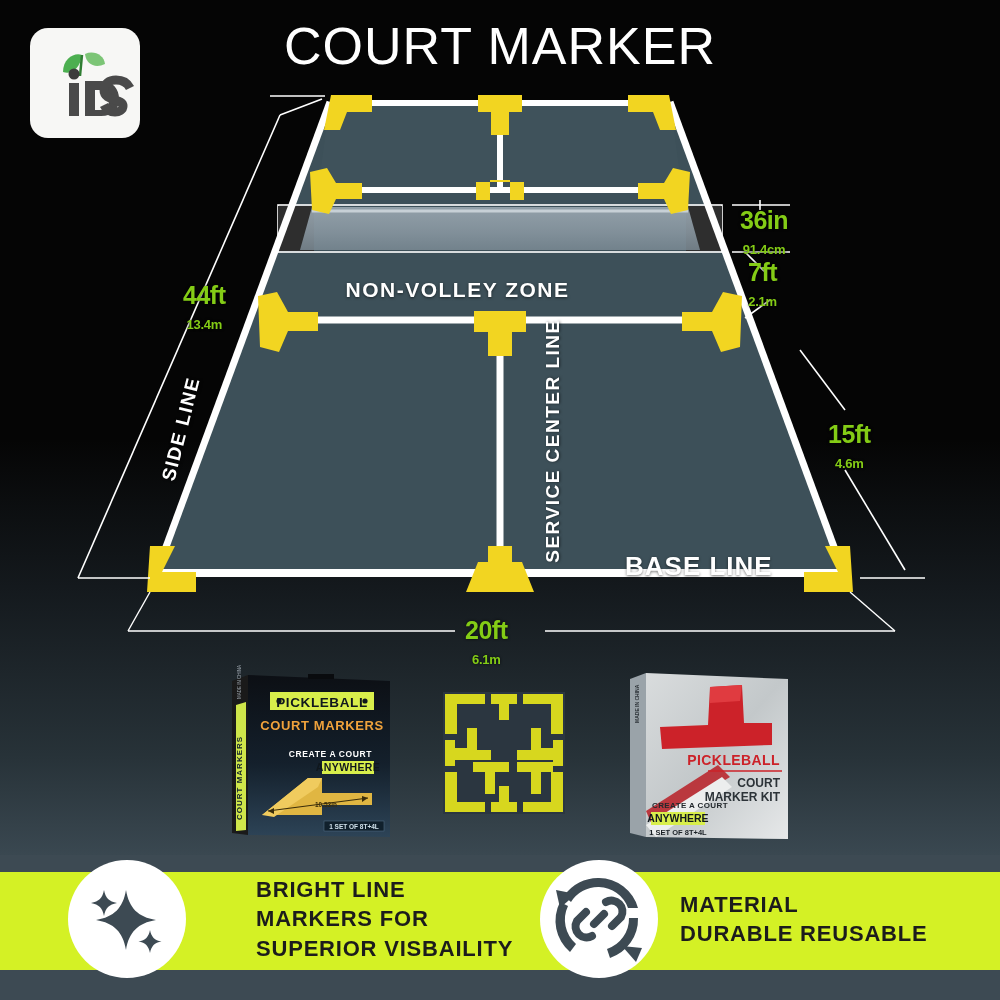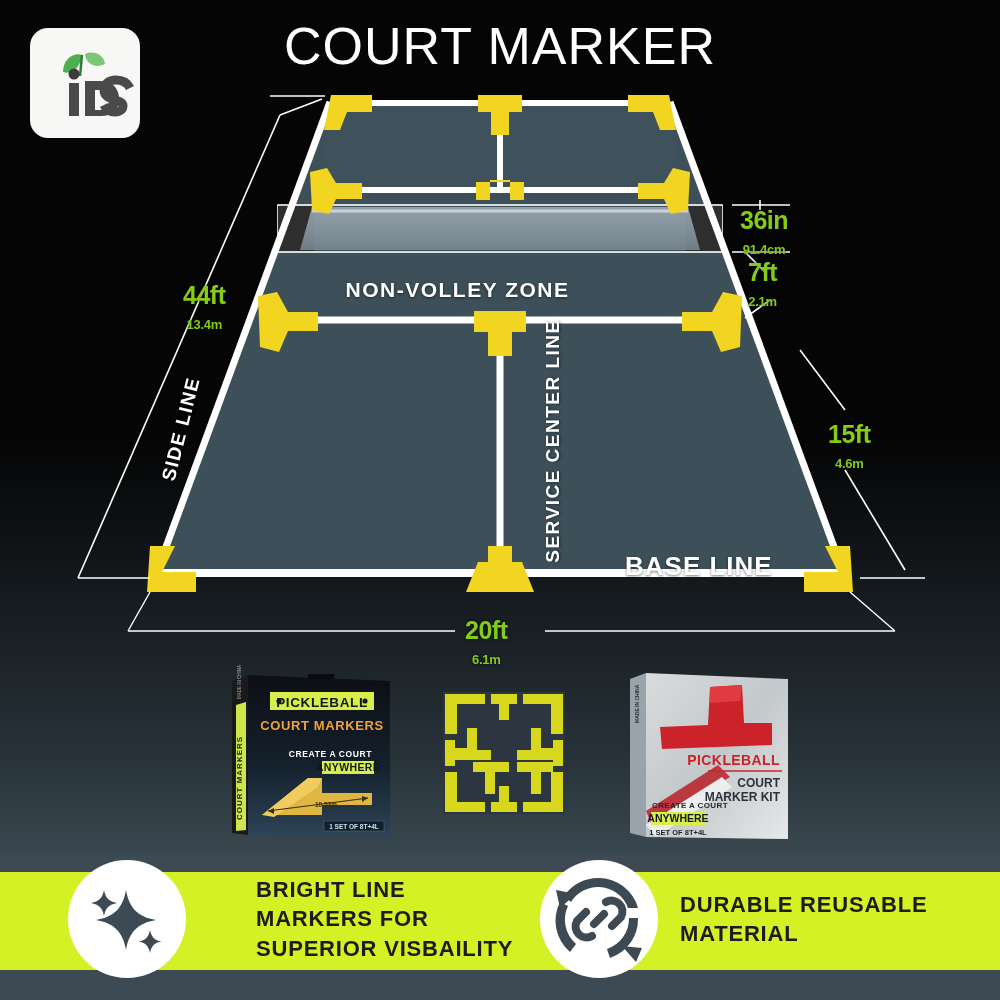--- a/index.html
+++ b/index.html
@@ -359,18 +359,18 @@
         <polygon points="16,30 36,34 20,48" fill="#3d4a53"></polygon>
         <polygon points="102,88 82,86 96,102" fill="#3d4a53"></polygon>
         <g fill="none" stroke="#3d4a53" stroke-width="8" stroke-linecap="round">
           <path d="M66 42 a11 11 0 0 1 15 15 l-9 9"></path>
           <path d="M52 76 a11 11 0 0 1 -15 -15 l9 -9"></path>
           <path d="M54 64 l10 -10"></path>
         </g>
       </svg>
     </div>
     <div class="feat-text">
+      <div>MATERIAL</div>
       <div>DURABLE REUSABLE</div>
-      <div>MATERIAL</div>
     </div>
   </div>
 
 </div>
 
 </body></html>

